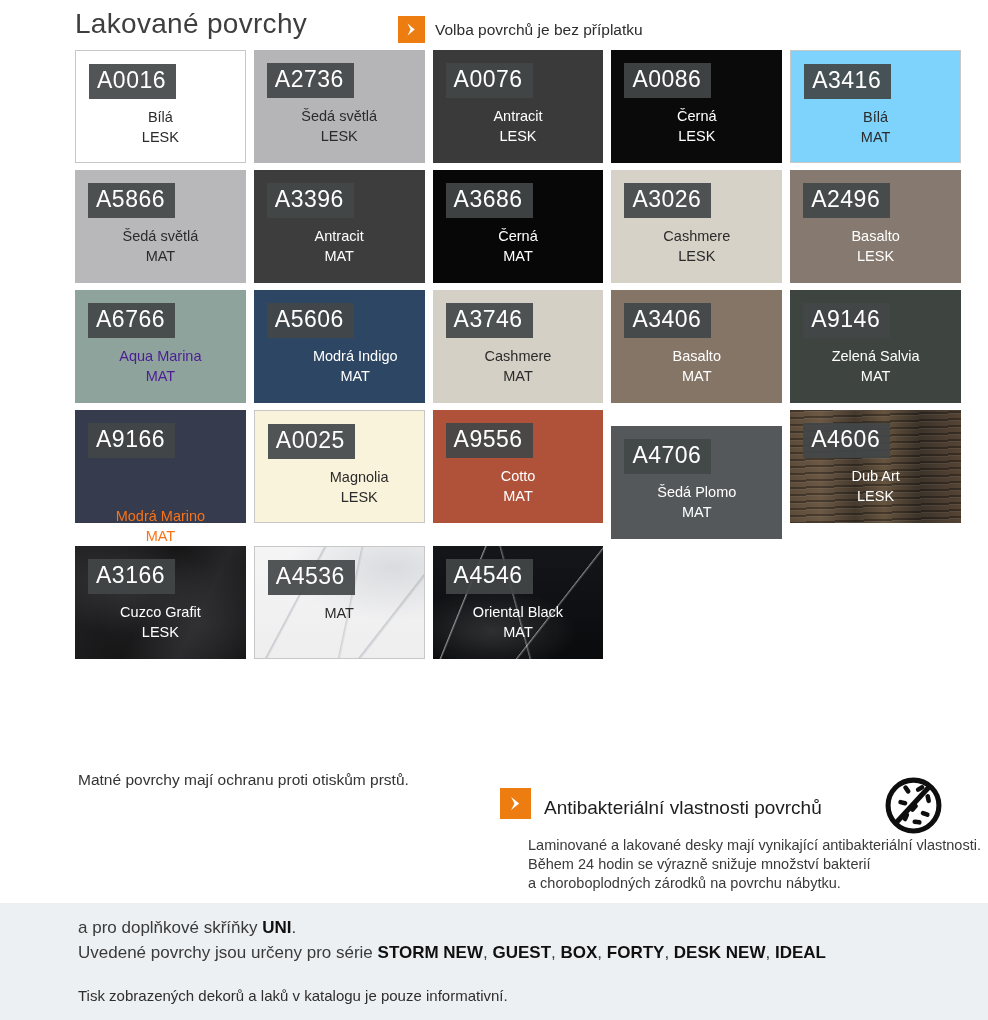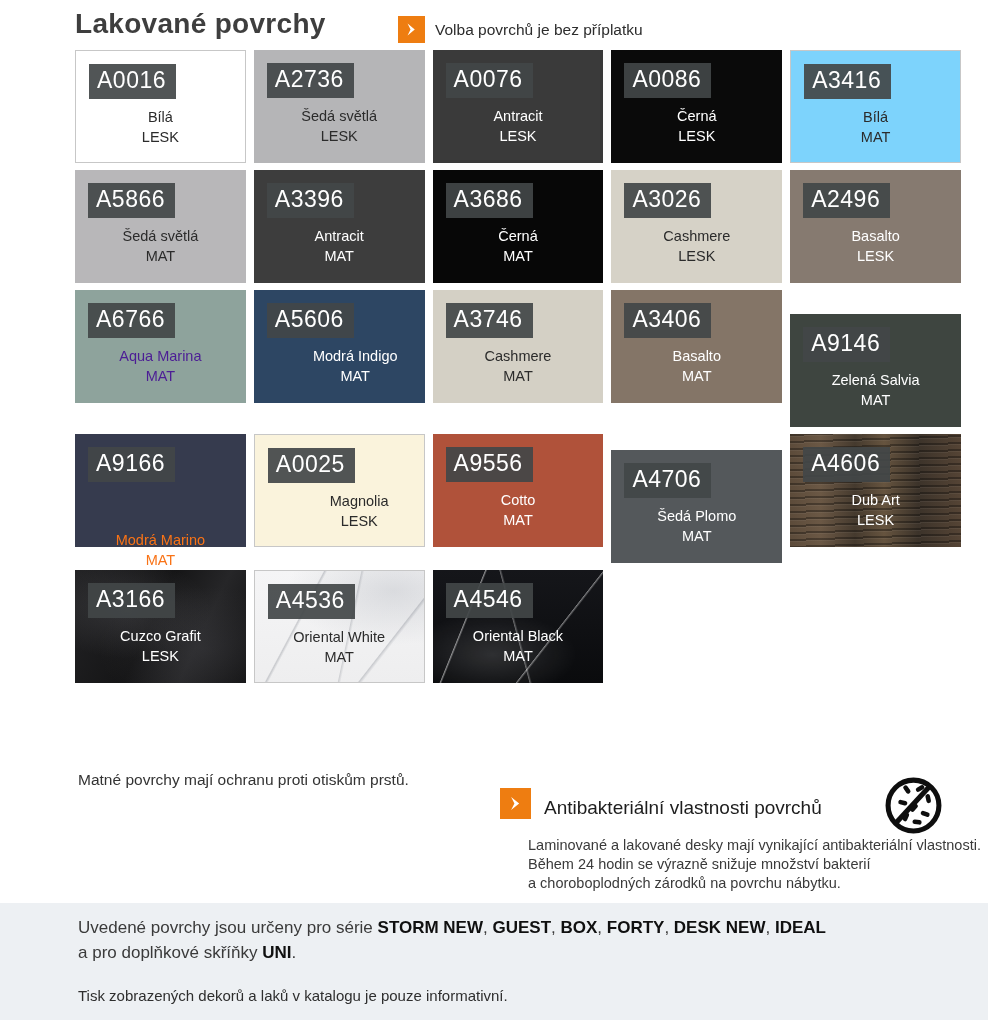--- a/index.html
+++ b/index.html
@@ -4,21 +4,21 @@
 <style>
   html,body { margin:0; padding:0; }
   body {
     width:988px; height:1020px; position:relative; overflow:hidden;
     background:#ffffff;
     font-family:"Liberation Sans", sans-serif;
     -webkit-font-smoothing:antialiased;
   }
   .page-title {
     position:absolute; left:75px; top:8px;
-    font-size:28px; font-weight:700; color:#3e3e3e; letter-spacing:0.3px;
+    font-size:28px; font-weight:400; color:#3e3e3e; letter-spacing:0.3px;
   }
   .header-note {
     position:absolute; left:398px; top:16px;
     display:flex; align-items:center; gap:10px;
   }
   .arrow-badge {
     width:27px; height:27px; background:#ee7d11; flex:0 0 auto;
     display:flex; align-items:center; justify-content:center;
   }
   .arrow-badge svg { width:17px; height:17px; display:block; }
@@ -198,21 +198,21 @@
       <div class="tile-finish">MAT</div>
     </div>
   </div>
     <div class="tile" style="background: rgb(132, 117, 103);">
     <div class="badge">A3406</div>
     <div class="tile-labels" style="color: rgb(255, 255, 255);">
       <div class="tile-name">Basalto</div>
       <div class="tile-finish">MAT</div>
     </div>
   </div>
-    <div class="tile" style="background: rgb(62, 69, 64); margin-top: 24px;">
+    <div class="tile" style="background: rgb(62, 69, 64);">
     <div class="badge">A9146</div>
     <div class="tile-labels" style="color: rgb(255, 255, 255);">
       <div class="tile-name">Zelená Salvia</div>
       <div class="tile-finish">MAT</div>
     </div>
   </div>
     <div class="tile" style="background: rgb(54, 59, 78);">
     <div class="badge">A9166</div>
     <div class="tile-labels" style="color: #f97316; margin-top: 40px;">
       <div class="tile-name">Modrá Marino</div>
@@ -250,21 +250,20 @@
     <div class="tile tex-graphite">
     <div class="badge">A3166</div>
     <div class="tile-labels" style="color: rgb(255, 255, 255);">
       <div class="tile-name">Cuzco Grafit</div>
       <div class="tile-finish">LESK</div>
     </div>
   </div>
     <div class="tile bordered tex-marble-white">
     <div class="badge">A4536</div>
     <div class="tile-labels" style="color: rgb(43, 43, 43);">
-      <div class="tile-name">Oriental White</div>
       <div class="tile-finish">MAT</div>
     </div>
   </div>
     <div class="tile tex-marble-black">
     <div class="badge">A4546</div>
     <div class="tile-labels" style="color: rgb(255, 255, 255);">
       <div class="tile-name">Oriental Black</div>
       <div class="tile-finish">MAT</div>
     </div>
   </div>
@@ -299,17 +298,17 @@
 </div>
 
 <div class="ab-text">
   <div>Laminované a lakované desky mají vynikající antibakteriální vlastnosti.</div>
   <div>Během 24 hodin se výrazně snižuje množství bakterií</div>
   <div>a choroboplodných zárodků na povrchu nábytku.</div>
 </div>
 
 <div class="footer-band">
   <div class="footer-series">
+    <div id="footer-line2"><span>a pro doplňkové skříňky </span><b>UNI</b><span>.</span></div>
     <div id="footer-line1"><span>Uvedené povrchy jsou určeny pro série </span><b>STORM NEW</b><span>, </span><b>GUEST</b><span>, </span><b>BOX</b><span>, </span><b>FORTY</b><span>, </span><b>DESK NEW</b><span>, </span><b>IDEAL</b></div>
-    <div id="footer-line2"><span>a pro doplňkové skříňky </span><b>UNI</b><span>.</span></div>
   </div>
   <div class="footer-disclaimer">Tisk zobrazených dekorů a laků v katalogu je pouze informativní.</div>
 </div>
 
 </body></html>

